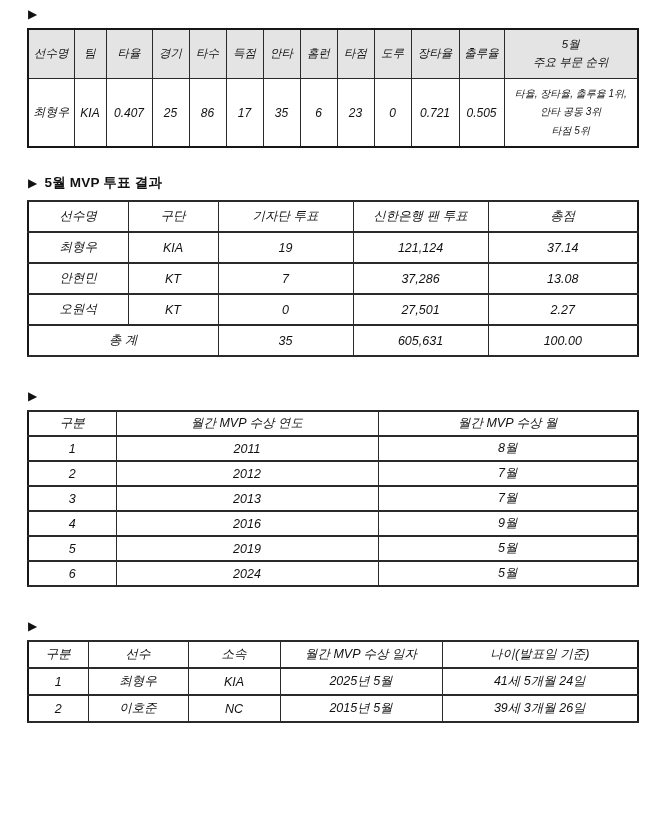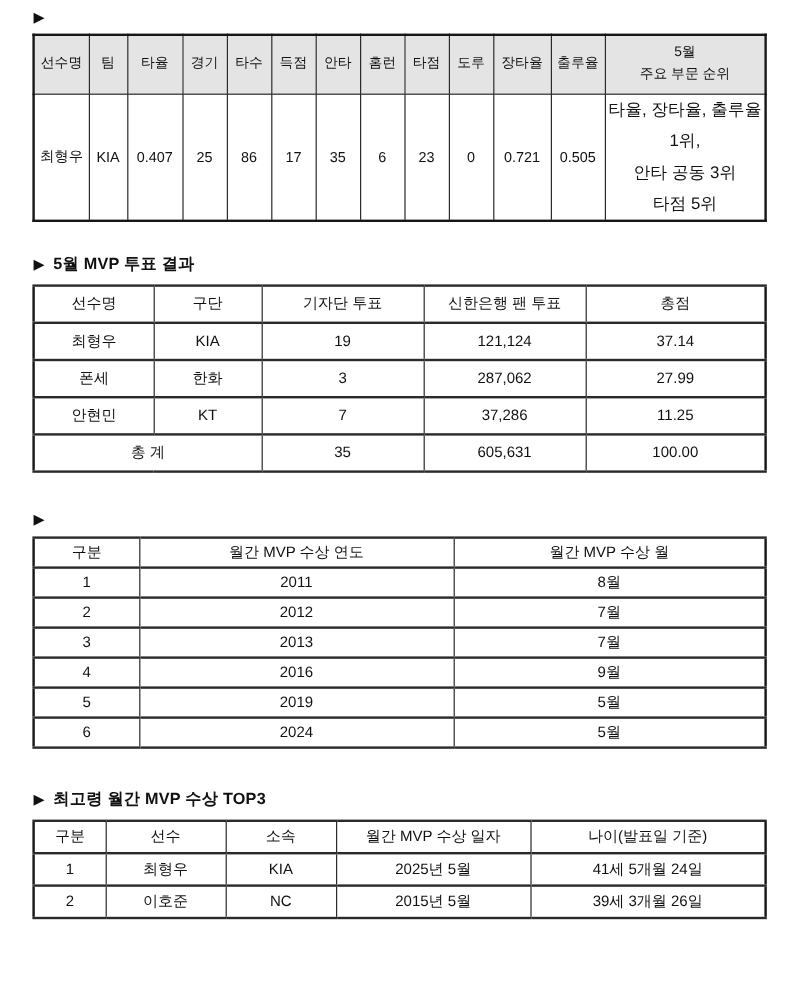--- a/index.html
+++ b/index.html
@@ -19,33 +19,33 @@
     overflow: hidden;
   }
   .sec-title {
     display: flex; align-items: center; gap: 7px;
     font-weight: bold; font-size: 13.5px;
     margin: 0 0 8px 1px; letter-spacing: 0.2px;
   }
   .tri { font-size: 12px; line-height: 1; }
   table {
     border-collapse: collapse; table-layout: fixed;
-    width: 610px; border: 2px solid var(--outer);
+    width: 610px; border: 2px solid var(--outer); font-style: italic;
   }
   th, td {
     border: 1px solid var(--border);
     text-align: center; vertical-align: middle;
     white-space: pre-line; font-weight: normal;
     padding: 0 2px; overflow: hidden;
   }
   
   .t0 { margin-bottom: 26px; font-size: 12px; }
   .t0 th { height: 48px; font-size: 11.5px; background: var(--header-bg); line-height: 1.55; }
   .t0 td { height: 67px; }
-  .t0 td:last-child { font-size: 14px; line-height: 1.85; margin-left: 32px; }
+  .t0 td:last-child { font-size: 10px; line-height: 1.85; margin-left: 32px; }
   
   .t1, .t2, .t3 { font-size: 12.5px; }
   .t1 th, .t1 td, .t2 th, .t2 td, .t3 th, .t3 td {
     border-top: 2px solid var(--border); border-bottom: 2px solid var(--border);
   }
   .t1 { margin-bottom: 33px; }
   .t1 th, .t1 td { height: 29px; }
   .t2 { margin-bottom: 33px; }
   .t2 th, .t2 td { height: 23px; }
   .t3 th, .t3 td { height: 25px; }
@@ -139,32 +139,32 @@
         </thead>
         <tbody>
           <tr>
             <td>최형우</td>
             <td>KIA</td>
             <td>19</td>
             <td>121,124</td>
             <td>37.14</td>
           </tr>
           <tr>
-            <td>폰세</td>
-            <td>한화</td>
-            <td>3</td>
-            <td>287,062</td>
-            <td>27.99</td>
-          </tr>
-          <tr>
             <td>안현민</td>
             <td>KT</td>
             <td>7</td>
             <td>37,286</td>
-            <td>11.25</td>
+            <td>13.08</td>
+          </tr>
+          <tr>
+            <td>오원석</td>
+            <td>KT</td>
+            <td>0</td>
+            <td>27,501</td>
+            <td>2.27</td>
           </tr>
           <tr>
             <td colspan="2">총 계</td>
             <td>35</td>
             <td>605,631</td>
             <td>100.00</td>
           </tr>
         </tbody>
       </table>
   </section>
@@ -217,21 +217,20 @@
             <td>2024</td>
             <td>5월</td>
           </tr>
         </tbody>
       </table>
   </section>
 
   <section>
     <div class="sec-title">
       <span class="tri">▶</span>
-      <span>최고령 월간 MVP 수상 TOP3</span>
     </div>
     <table class="t3">
       <colgroup>
         <col style="width:60px">
           <col style="width:100px">
           <col style="width:92px">
         <col style="width:162px">
           <col style="width:196px">
       </colgroup>
     <thead>

